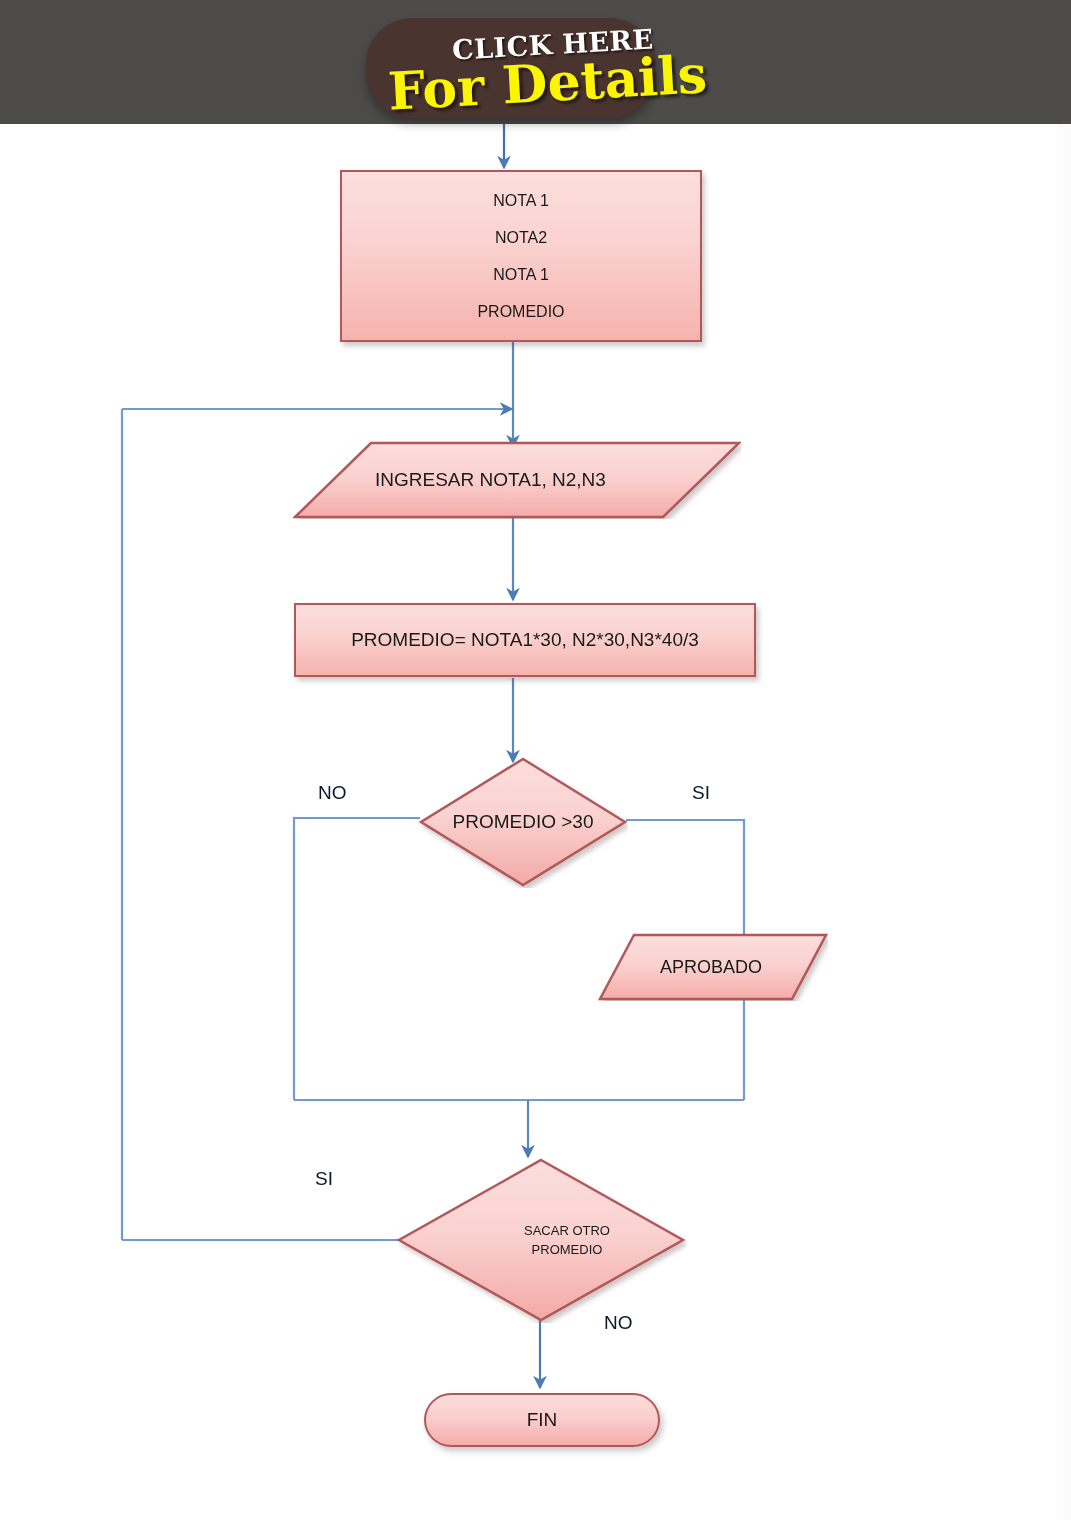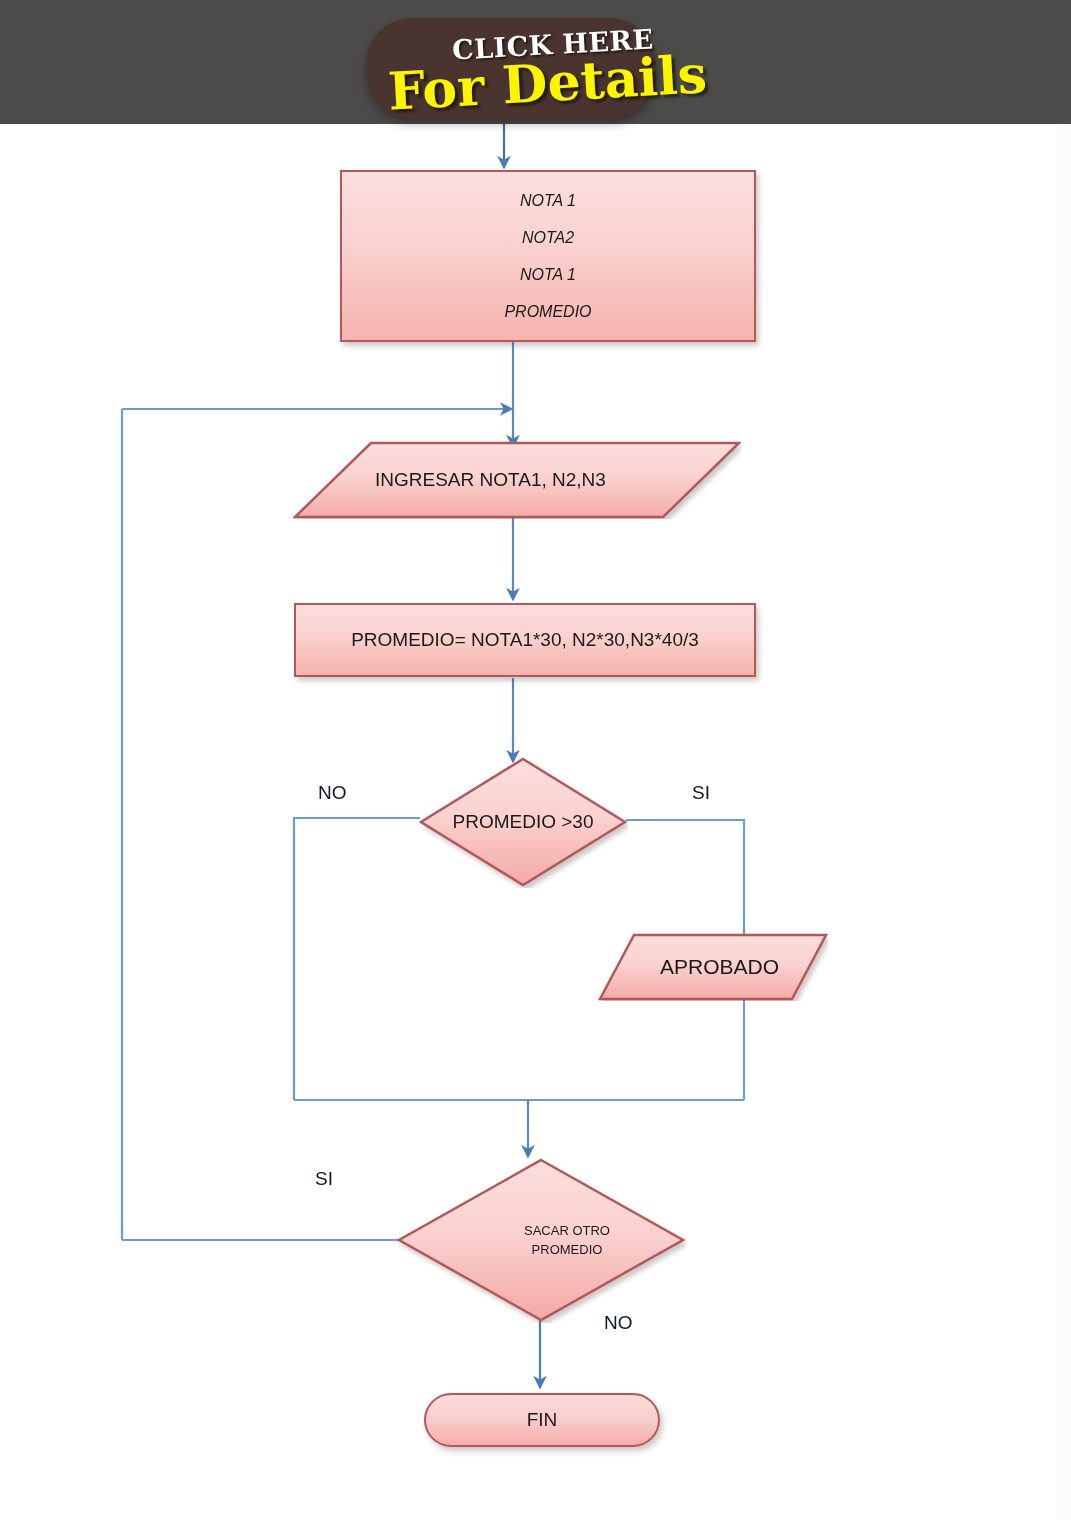--- a/index.html
+++ b/index.html
@@ -198,21 +198,21 @@
       <path d="M 398 1240 L 122 1240"></path>
 
       <path d="M 540 1300 L 540 1388" stroke="#4b7cb5" marker-end="url(#arrow)"></path>
     </g>
   </svg>
 
   <div class="shape terminator behind-ad" style="left:366px; top:18px; width:290px; height:80px; font-size:19px;">
     <span class="txt">INICIO</span>
   </div>
 
-  <div class="shape rect" style="left:340px; top:170px; width:416px; height:172px; flex-direction:column; justify-content:space-around; font-size:16px; padding:10px 0;font-style:italic;">
+  <div class="shape rect" style="left:340px; top:170px; width:362px; height:172px; flex-direction:column; justify-content:space-around; font-size:16px; padding:10px 0;">
     <span class="txt">NOTA 1</span>
     <span class="txt">NOTA2</span>
     <span class="txt">NOTA 1</span>
     <span class="txt">PROMEDIO</span>
   </div>
 
   <div class="para-wrap" style="left:293px; top:441px; width:448px; height:78px;">
     <svg class="para-bg" viewBox="0 0 448 78" preserveAspectRatio="none">
       <defs>
         <linearGradient id="gradPara1" x1="0" y1="0" x2="0" y2="1">
@@ -265,21 +265,21 @@
           <stop offset="0%" stop-color="#fbdedd"></stop>
           <stop offset="45%" stop-color="#fad2d0"></stop>
           <stop offset="100%" stop-color="#f5aca9"></stop>
         </linearGradient>
         <filter id="shP3" x="-20%" y="-20%" width="150%" height="160%">
           <feDropShadow dx="3" dy="4" stdDeviation="2.5" flood-color="#7a6060" flood-opacity="0.35"></feDropShadow>
         </filter>
       </defs>
       <polygon points="36,2 228,2 194,66 2,66" fill="url(#gradPara3)" stroke="#b0585a" stroke-width="2.5" filter="url(#shP3)"></polygon>
     </svg>
-    <div class="para-label" style="padding-left:62px; font-size:21px;">
+    <div class="para-label" style="padding-left:62px; font-size:18px;">
       <span class="txt">APROBADO</span>
     </div>
   </div>
 
   <div class="diamond-wrap" style="left:396px; top:1157px; width:290px; height:166px;">
     <svg class="dia-bg" viewBox="0 0 290 166" preserveAspectRatio="none">
       <defs>
         <linearGradient id="gradDia2" x1="0" y1="0" x2="0" y2="1">
           <stop offset="0%" stop-color="#fbdedd"></stop>
           <stop offset="45%" stop-color="#fad2d0"></stop>

